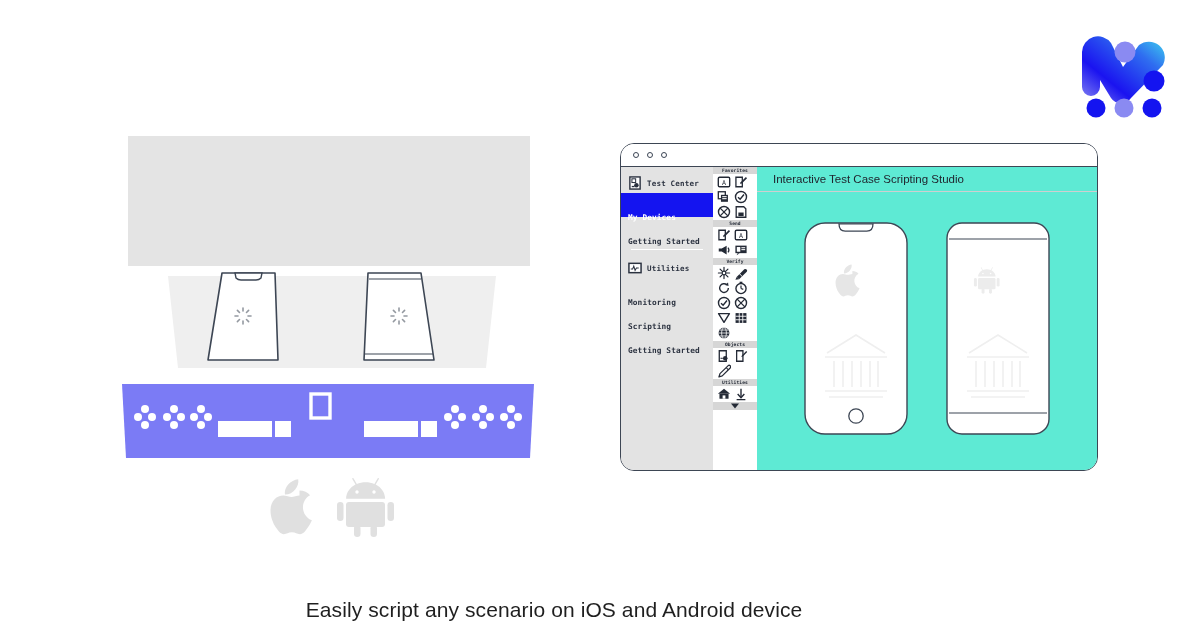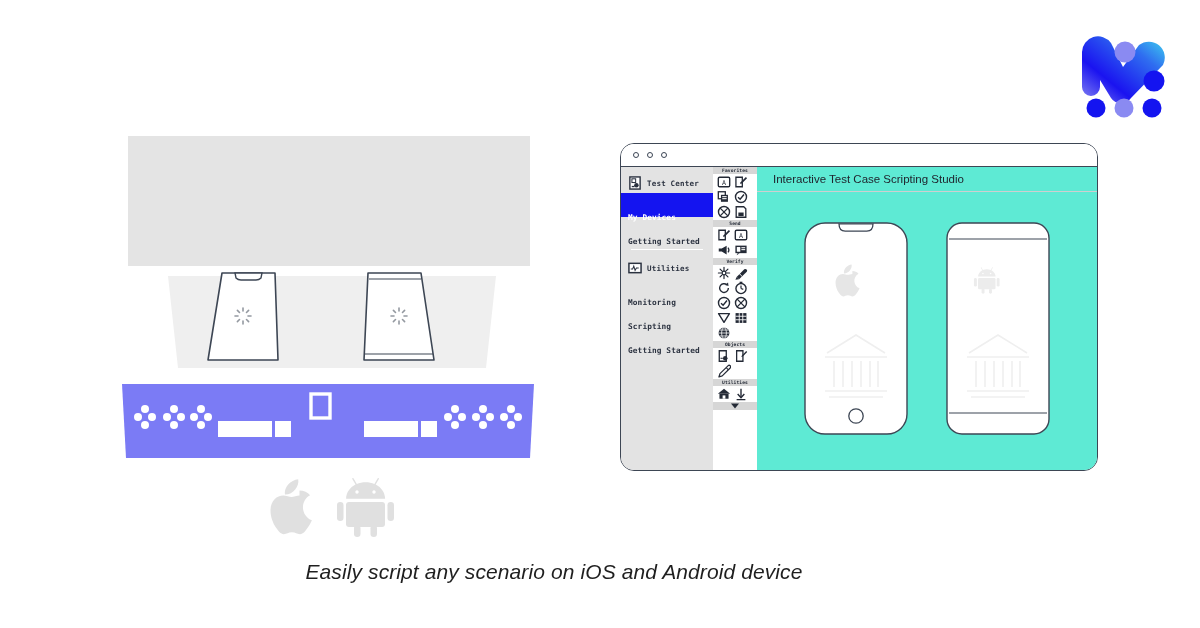--- a/index.html
+++ b/index.html
@@ -198,25 +198,24 @@
     align-items: center;
     justify-content: center;
     gap: 36px;
     padding-bottom: 6px;
   }
 
   
   #caption {
     position: absolute;
     left: 0;
-    top: 560px;
+    top: 598px;
     width: 1108px;
     text-align: center;
     font-family: "Liberation Sans", sans-serif;
-    font-style: italic;
     font-size: 21px;
     color: #1f1f1f;
     letter-spacing: 0.1px;
   }
 </style>
 </head>
 <body>
 
 <div id="brand-logo">
   <svg width="88" height="86" viewBox="0 0 88 86" xmlns="http://www.w3.org/2000/svg">

